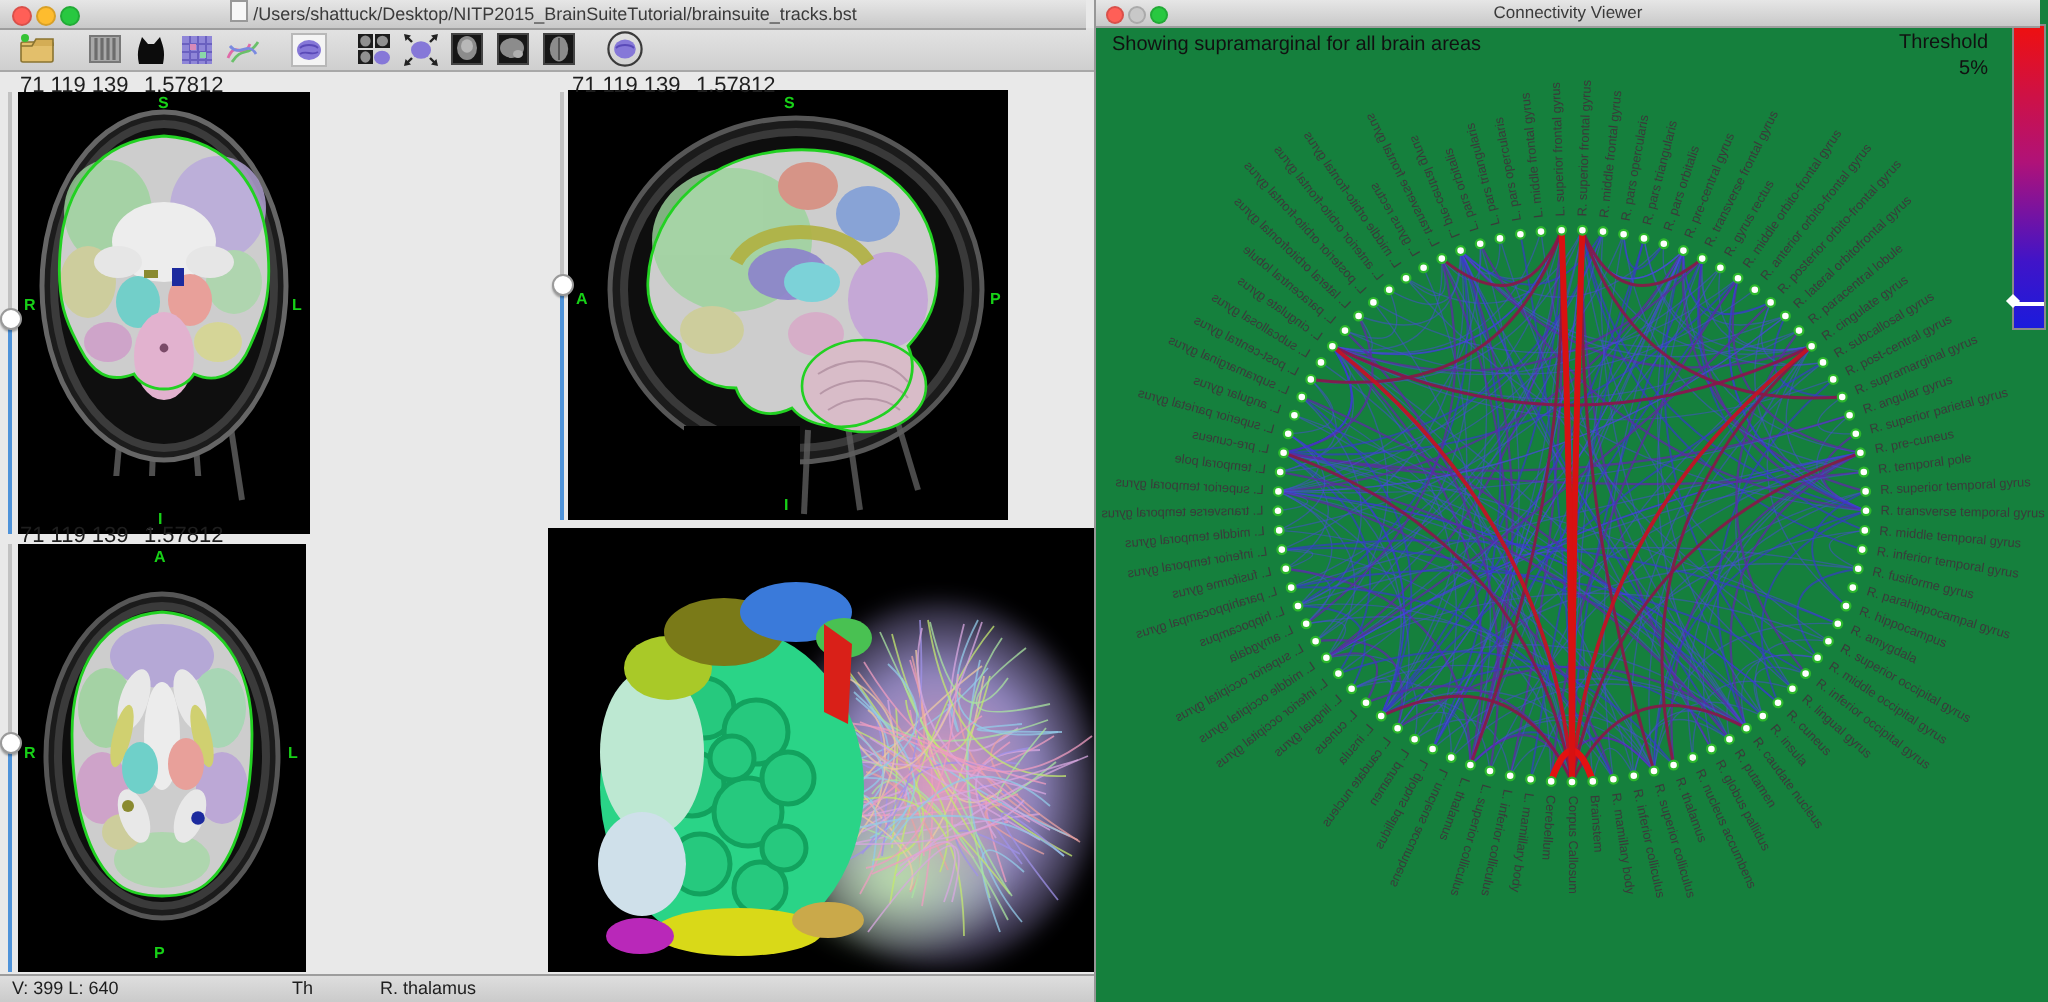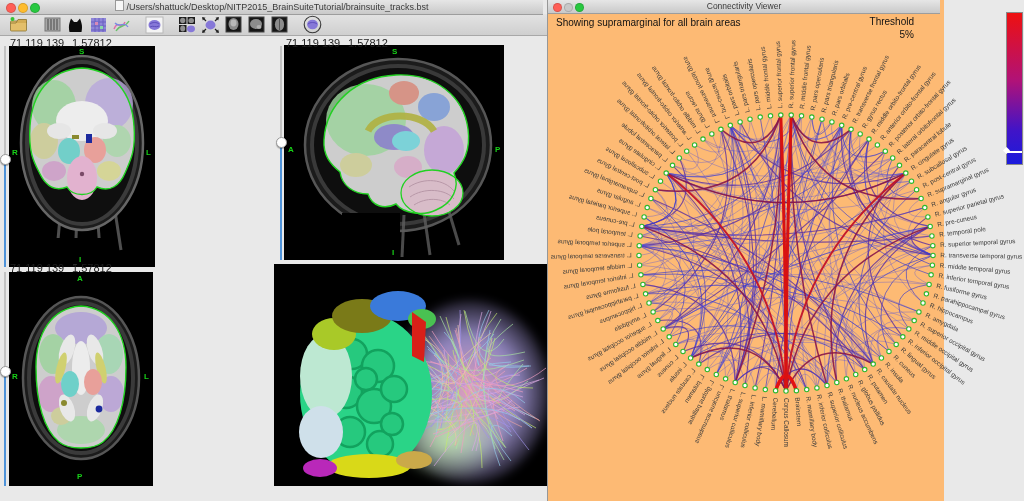--- a/index.html
+++ b/index.html
@@ -1,20 +1,20 @@
 <!DOCTYPE html>
 <html><head>
 <meta charset="utf-8">
 <style>
   html,body{margin:0;padding:0;background:#555;}
   .screen{position:relative;width:1024px;height:501px;overflow:hidden;
     font-family:"Liberation Sans",sans-serif;background:#e9e9e9;}
   .win{position:absolute;top:0;height:501px;}
   #leftwin{left:0;width:548px;background:#e9e9e9;border-right:1px solid #979797;box-sizing:border-box;}
-  #rightwin{left:548px;width:396px;background:#fdba74;}
+  #rightwin{left:548px;width:476px;background:#15803d;}
   .titlebar{position:absolute;left:0;right:4px;top:0;background:linear-gradient(#e6e6e6,#c9c9c9);
     border-bottom:1px solid #9d9d9d;z-index:5;}
   #leftwin .titlebar{height:14px;}
   #rightwin .titlebar{height:13px;}
   .tl{position:absolute;top:3px;width:8px;height:8px;border-radius:50%;border:0.5px solid rgba(0,0,0,.15);}
   .title-text{position:absolute;left:0;right:0;text-align:center;font-size:9px;color:#3a3a3a;
     line-height:14px;white-space:nowrap;}
   .doc-ico{display:inline-block;width:7px;height:9px;background:#f7f7f7;border:1px solid #999;
     vertical-align:-1px;margin-right:3px;}
   .toolbar{position:absolute;left:0;right:0;top:14px;height:22px;
@@ -425,20 +425,25 @@
         <ellipse cx="88" cy="52" rx="30" ry="17" fill="#7a7a18"></ellipse>
         <ellipse cx="124" cy="42" rx="28" ry="15" fill="#3a7ada"></ellipse>
         <ellipse cx="148" cy="55" rx="14" ry="10" fill="#49c152"></ellipse>
         <path d="M138,48 L152,58 L150,98 L138,92 Z" fill="#d92018"></path>
         <ellipse cx="95" cy="202" rx="42" ry="12" fill="#d9d918"></ellipse>
         <ellipse cx="46" cy="204" rx="17" ry="9" fill="#b928b9"></ellipse>
         <ellipse cx="140" cy="196" rx="18" ry="9" fill="#caa94a"></ellipse>
       </svg>
     </div>
 
+    <div class="statusbar">
+      <span style="left:6px">V: 399 L: 640</span>
+      <span style="left:146px">Th</span>
+      <span style="left:190px">R. thalamus</span>
+    </div>
   </div>
 
   <div class="win" id="rightwin">
     <div class="titlebar">
       <span class="tl" style="left:5px;top:2.5px;width:7px;height:7px;background:#ff5f57"></span>
       <span class="tl" style="left:16px;top:2.5px;width:7px;height:7px;background:#c8c8c8"></span>
       <span class="tl" style="left:27px;top:2.5px;width:7px;height:7px;background:#28c840"></span>
       <div class="title-text" style="line-height:13px;font-size:8.5px">Connectivity Viewer</div>
     </div>
 

